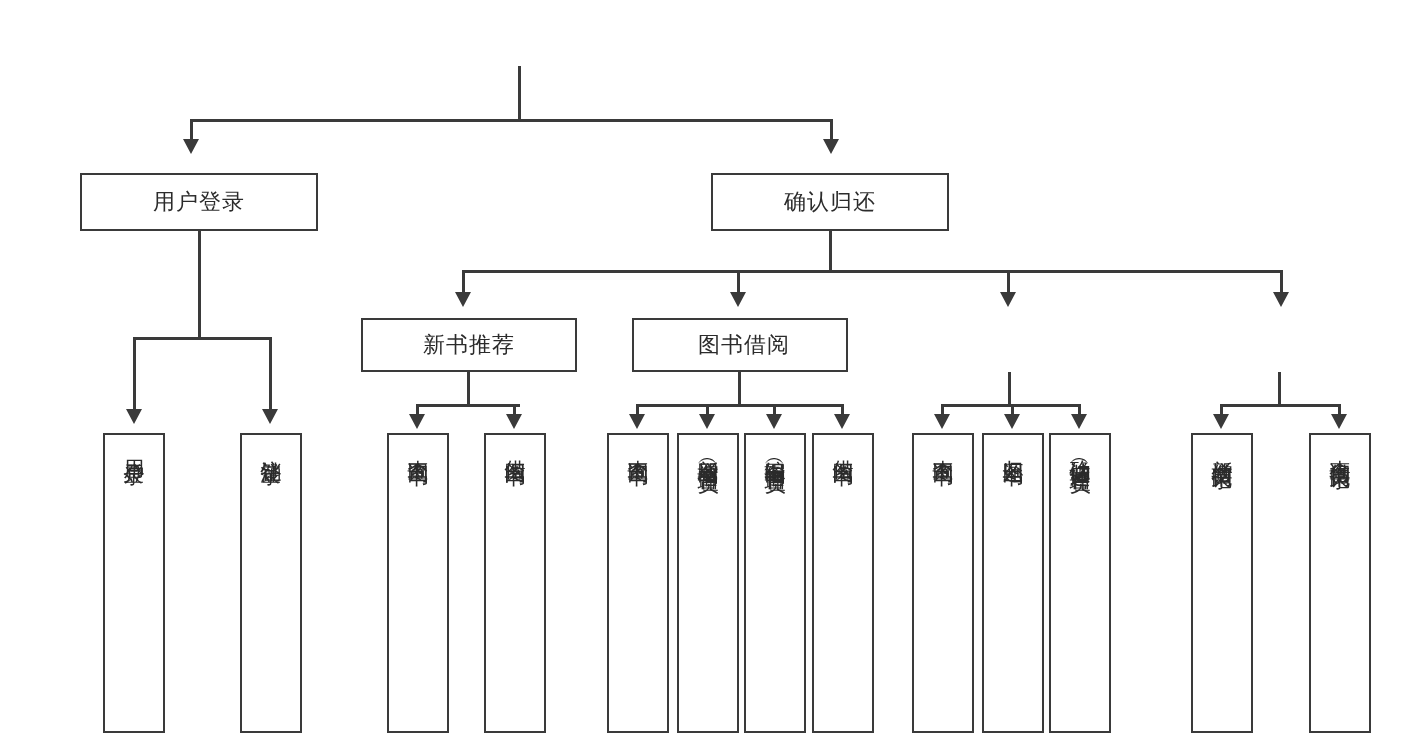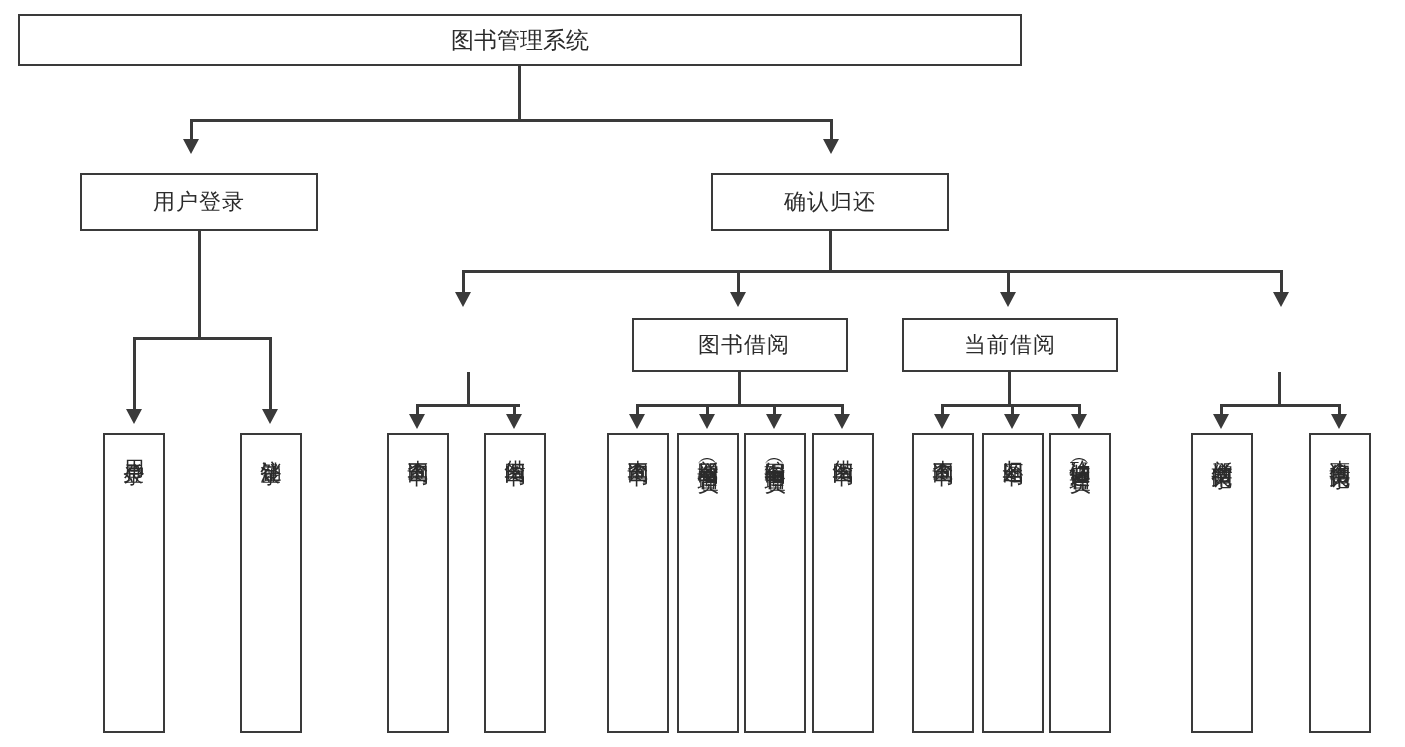--- a/index.html
+++ b/index.html
@@ -60,23 +60,20 @@
     white-space:nowrap;
     letter-spacing:0.5px;
     pointer-events:none;
   }
 </style>
 </head>
 <body>
 
 <div id="canvas">
 
-  <div class="node root" style="left:18px;top:14px;width:1004px;height:52px;">
-    <span>图书管理系统</span>
-  </div>
 
   <div class="ln vln" style="left:518px;top:66px;width:3px;height:54px;"></div>
 
   <div class="ln hln" style="left:190px;top:119px;width:643px;height:3px;"></div>
 
   <div class="ln vln" style="left:190px;top:119px;width:3px;height:22px;"></div>
   <div class="arrow" style="left:183px;top:139px;"></div>
   <div class="ln vln" style="left:830px;top:119px;width:3px;height:22px;"></div>
   <div class="arrow" style="left:823px;top:139px;"></div>
 
@@ -98,25 +95,25 @@
   <div class="ln hln" style="left:462px;top:270px;width:821px;height:3px;"></div>
   <div class="ln vln" style="left:462px;top:270px;width:3px;height:24px;"></div>
   <div class="arrow" style="left:455px;top:292px;"></div>
   <div class="ln vln" style="left:737px;top:270px;width:3px;height:24px;"></div>
   <div class="arrow" style="left:730px;top:292px;"></div>
   <div class="ln vln" style="left:1007px;top:270px;width:3px;height:24px;"></div>
   <div class="arrow" style="left:1000px;top:292px;"></div>
   <div class="ln vln" style="left:1280px;top:270px;width:3px;height:24px;"></div>
   <div class="arrow" style="left:1273px;top:292px;"></div>
 
+  <div class="node h" style="left:361px;top:318px;width:216px;height:54px;">
+    <span>新书推荐</span>
+  </div>
   <div class="node h" style="left:632px;top:318px;width:216px;height:54px;padding-left:8px;">
     <span>图书借阅</span>
-  </div>
-  <div class="node h" style="left:902px;top:318px;width:216px;height:54px;">
-    <span>当前借阅</span>
   </div>
 
   <div class="ln vln" style="left:467px;top:372px;width:3px;height:34px;"></div>
   <div class="ln hln" style="left:416px;top:404px;width:104px;height:3px;"></div>
   <div class="ln vln" style="left:416px;top:404px;width:3px;height:12px;"></div>
   <div class="arrow" style="left:409px;top:414px;"></div>
   <div class="ln vln" style="left:513px;top:404px;width:3px;height:12px;"></div>
   <div class="arrow" style="left:506px;top:414px;"></div>
 
   <div class="ln vln" style="left:738px;top:372px;width:3px;height:34px;"></div>

